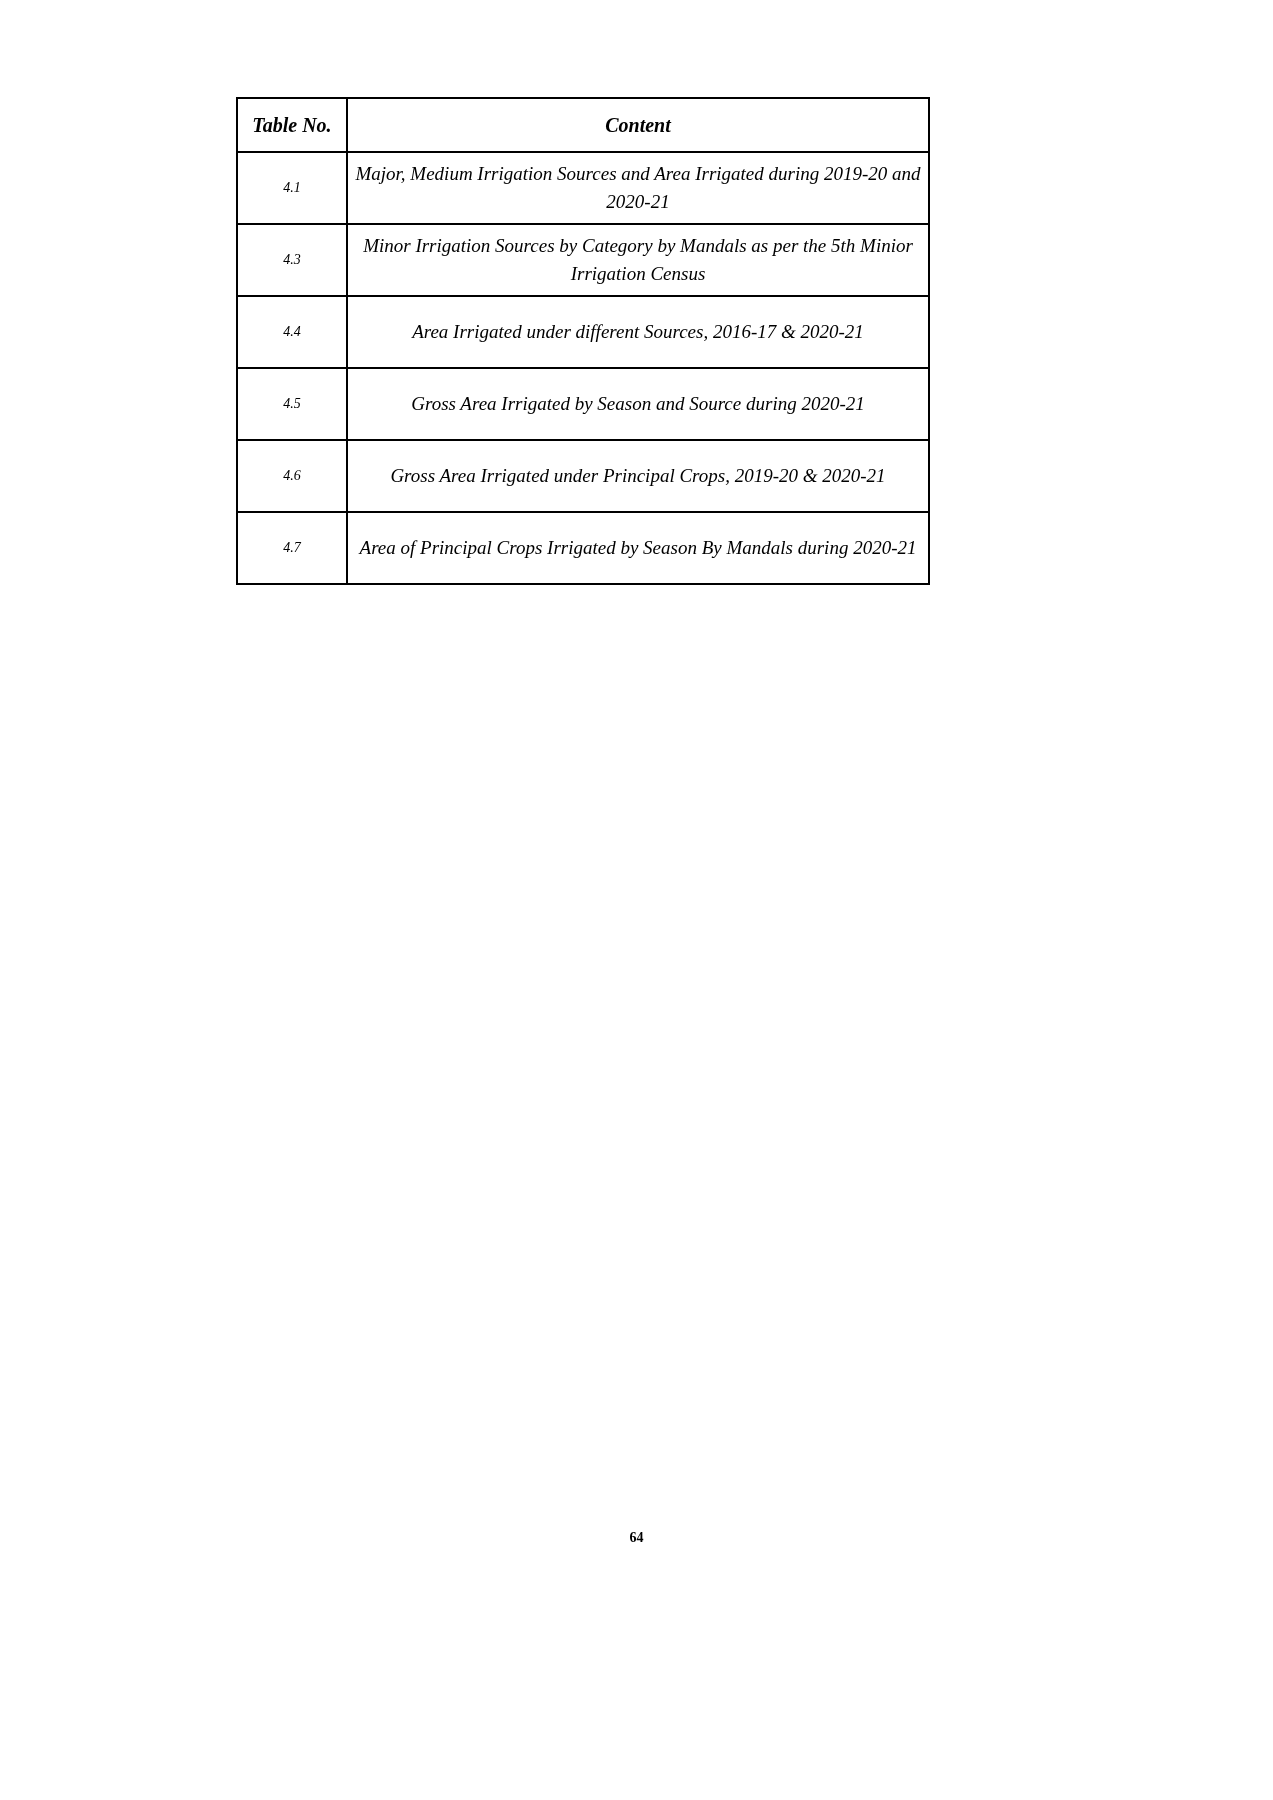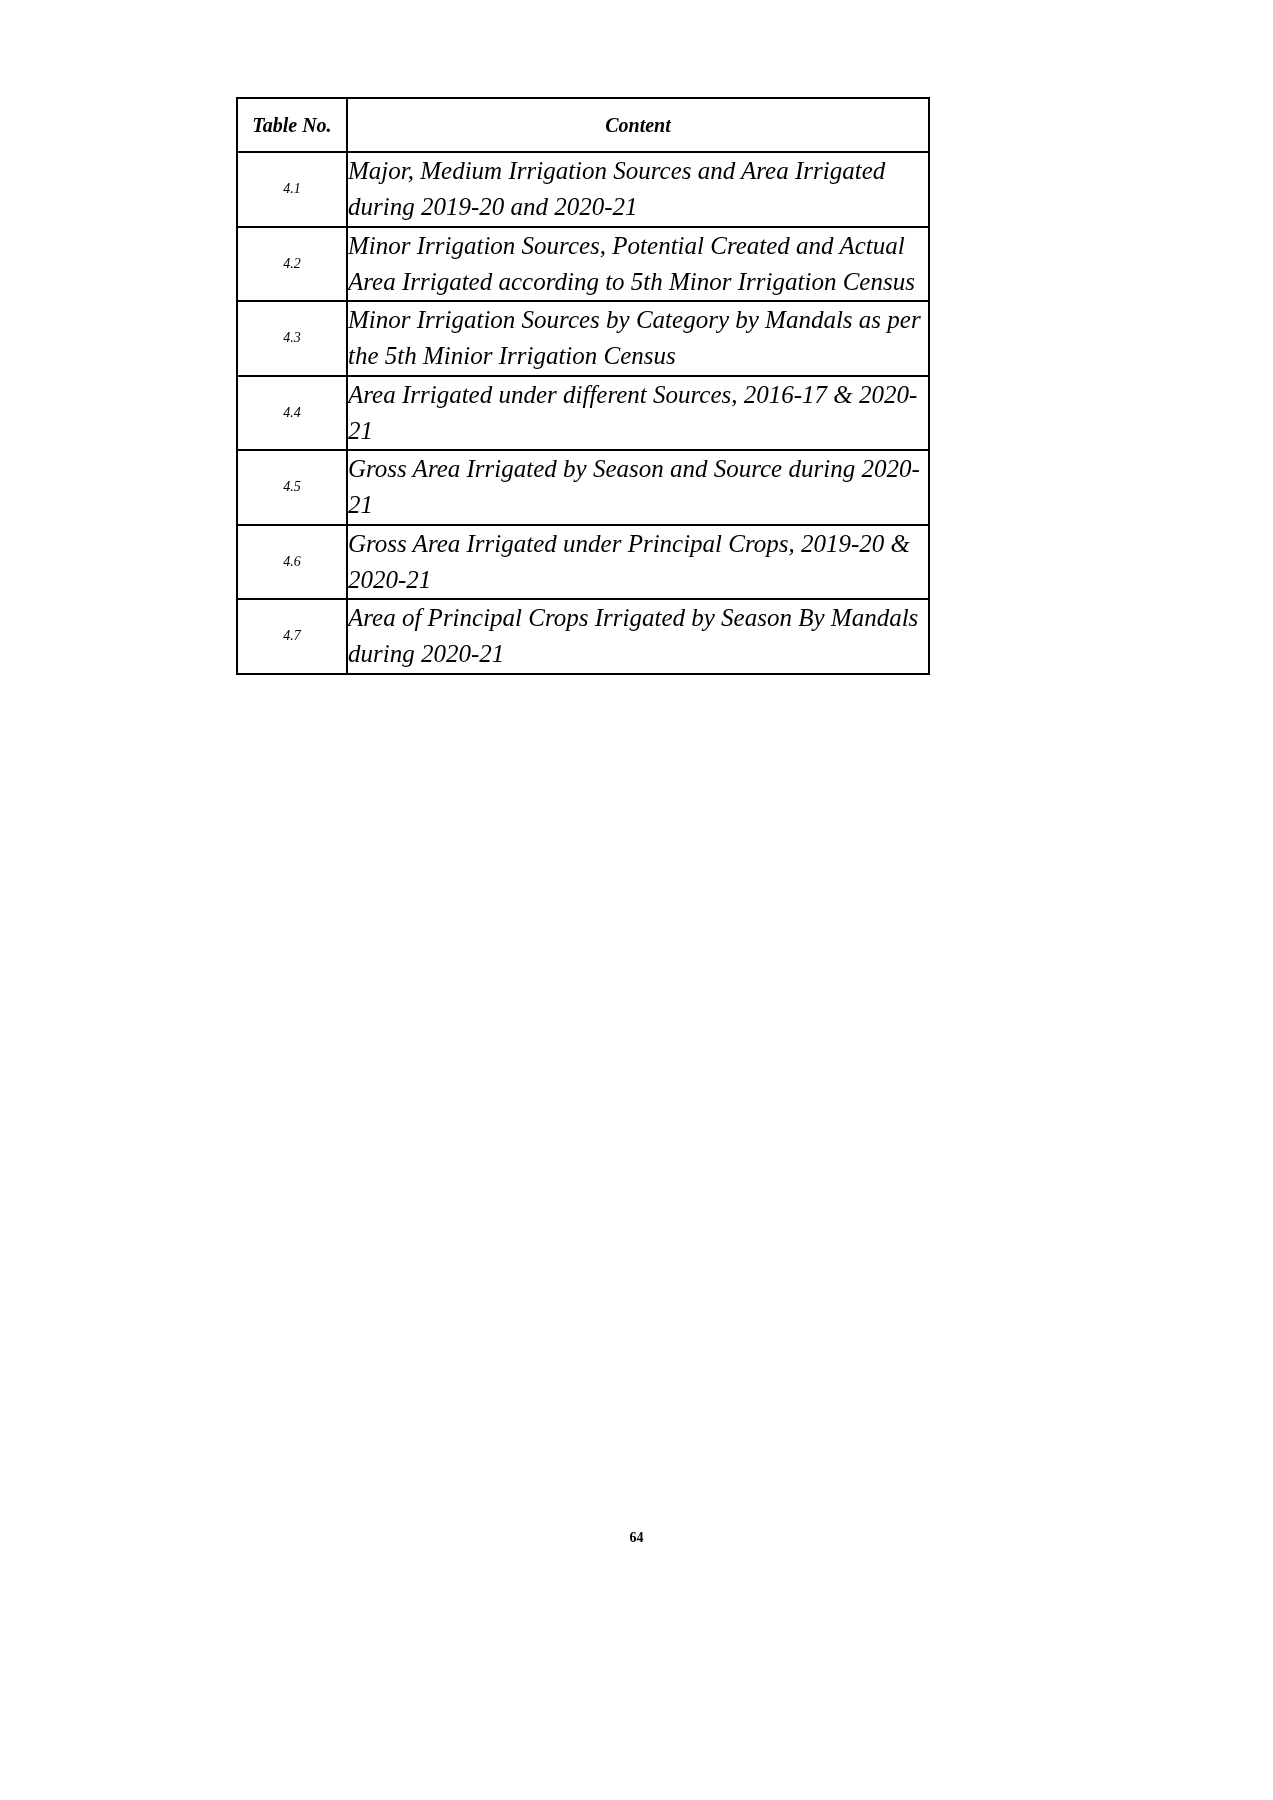--- a/index.html
+++ b/index.html
@@ -48,22 +48,22 @@
     text-align: center;
     height: 52px;
     line-height: 1.2;
   }
   .cell-no {
     text-align: center;
     font-size: 14px;
     height: 70px;
   }
   .cell-content {
-    text-align: left;
-    font-size: 25px;
+    text-align: center;
+    font-size: 19px;
     line-height: 1.45;
     padding: 6px 4px 6px 8px;
   }
   .r-tall .cell-no, .r-tall .cell-content {
     height: 70px;
   }
   .r-short .cell-no, .r-short .cell-content {
     height: 70px;
     margin-left: 24px;
   }
@@ -89,24 +89,20 @@
         <th class="col-no hdr-no">Table No.</th>
         <th class="col-content hdr-content">Content</th>
       </tr>
     </thead>
     <tbody>
       <tr class="r-tall">
         <td class="col-no cell-no">4.1</td>
         <td class="col-content cell-content">Major, Medium Irrigation Sources and Area Irrigated during 2019-20 and 2020-21</td>
       </tr>
       <tr class="r-tall">
-        <td class="col-no cell-no">4.2</td>
-        <td class="col-content cell-content">Minor Irrigation Sources, Potential Created and Actual Area Irrigated according to 5th Minor Irrigation Census</td>
-      </tr>
-      <tr class="r-tall">
         <td class="col-no cell-no">4.3</td>
         <td class="col-content cell-content">Minor Irrigation Sources by Category by Mandals as per the 5th Minior Irrigation Census</td>
       </tr>
       <tr class="r-short">
         <td class="col-no cell-no">4.4</td>
         <td class="col-content cell-content">Area Irrigated under different Sources, 2016-17 &amp; 2020-21</td>
       </tr>
       <tr class="r-short">
         <td class="col-no cell-no">4.5</td>
         <td class="col-content cell-content">Gross Area Irrigated by Season and Source during 2020-21</td>

